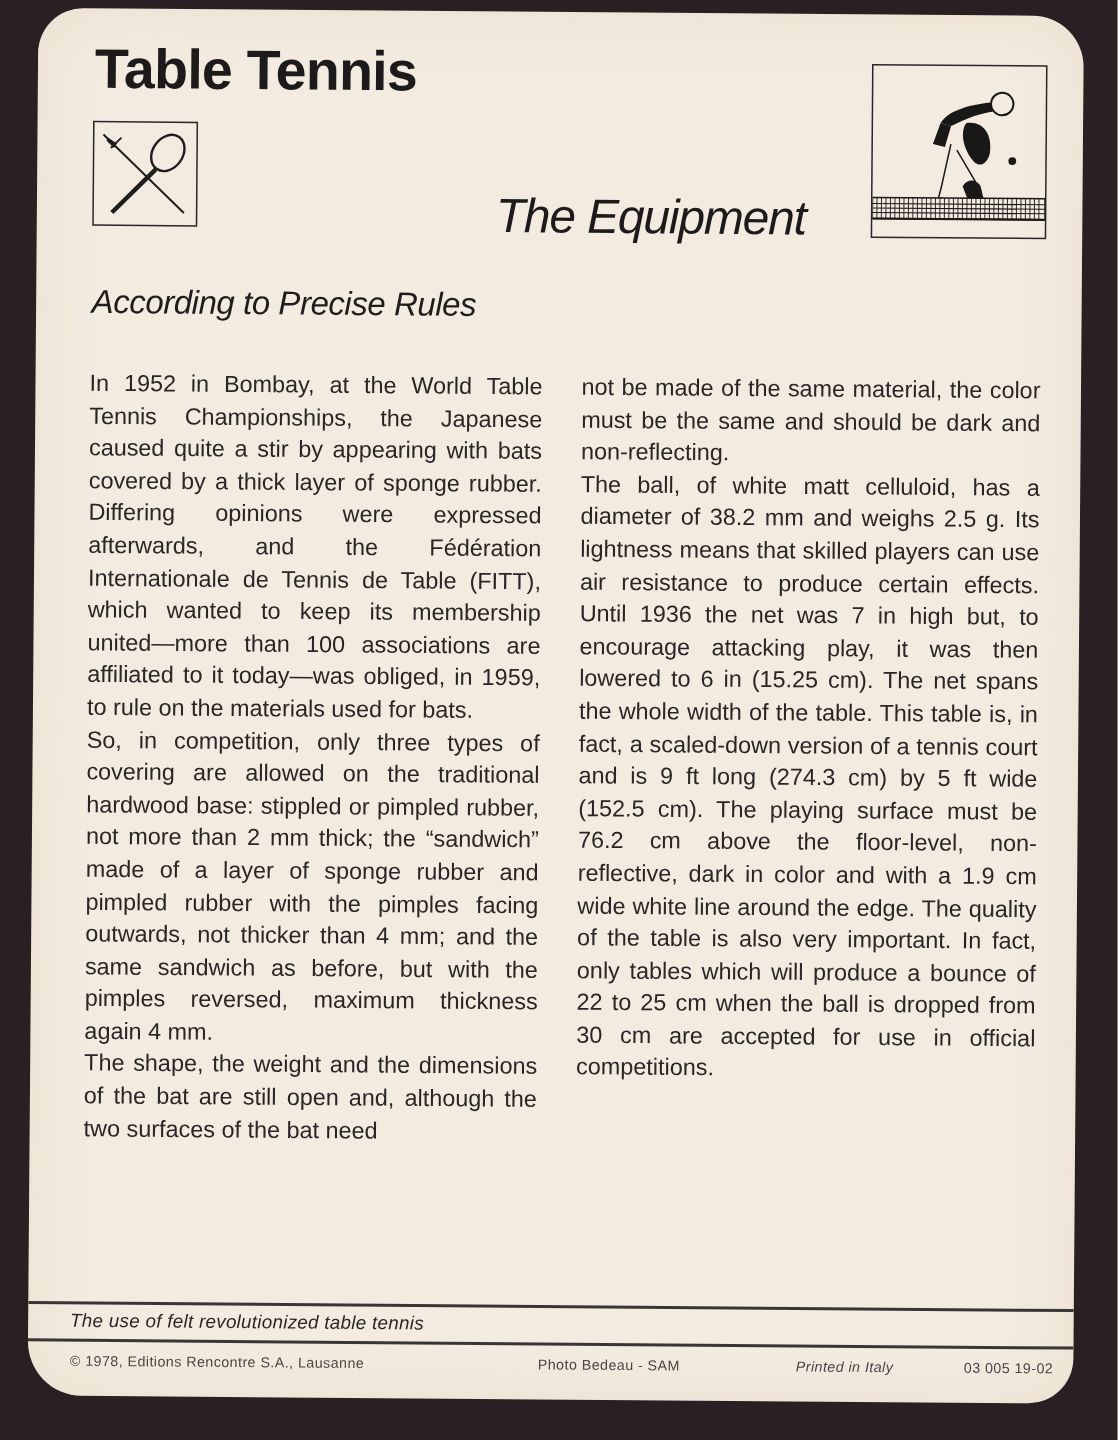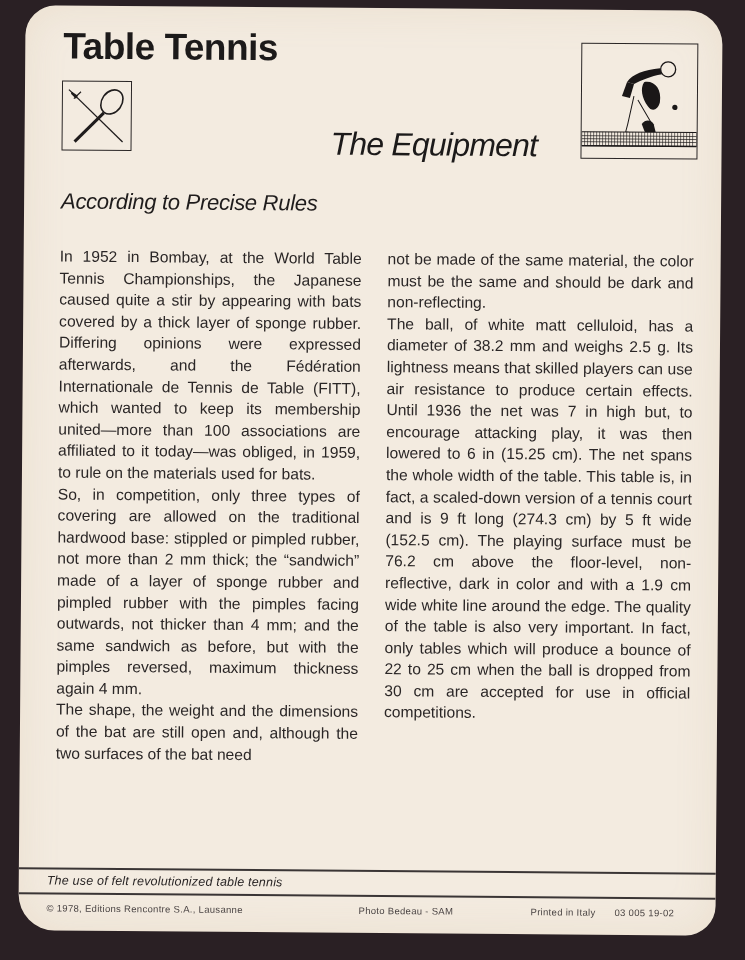--- a/index.html
+++ b/index.html
@@ -51,22 +51,22 @@
   .rule2 { position:absolute; left:0; right:0; top:887px; height:2px; background:#3a3535; }
   .caption {
     position:absolute; left:28px; top:868px;
     font-size:12.5px; font-style:italic; color:#2a2626; letter-spacing:0.2px;
   }
   .credit {
     position:absolute; top:897px; font-size:9.5px; color:#4a4444; letter-spacing:0.3px;
   }
   .credit-copy { left:28px; }
   .credit-photo { left:340px; }
-  .credit-print { left:512px; }
-  .credit-code { left:596px; }
+  .credit-print { left:512px;font-style:italic; }
+  .credit-code { left:624px; }
 </style>
 </head>
 <body>
 
 <div class="card">
   <div class="title">Table Tennis</div>
 
   <div class="sport-icon-box">
     <svg width="68" height="68" viewBox="0 0 68 68">
 

